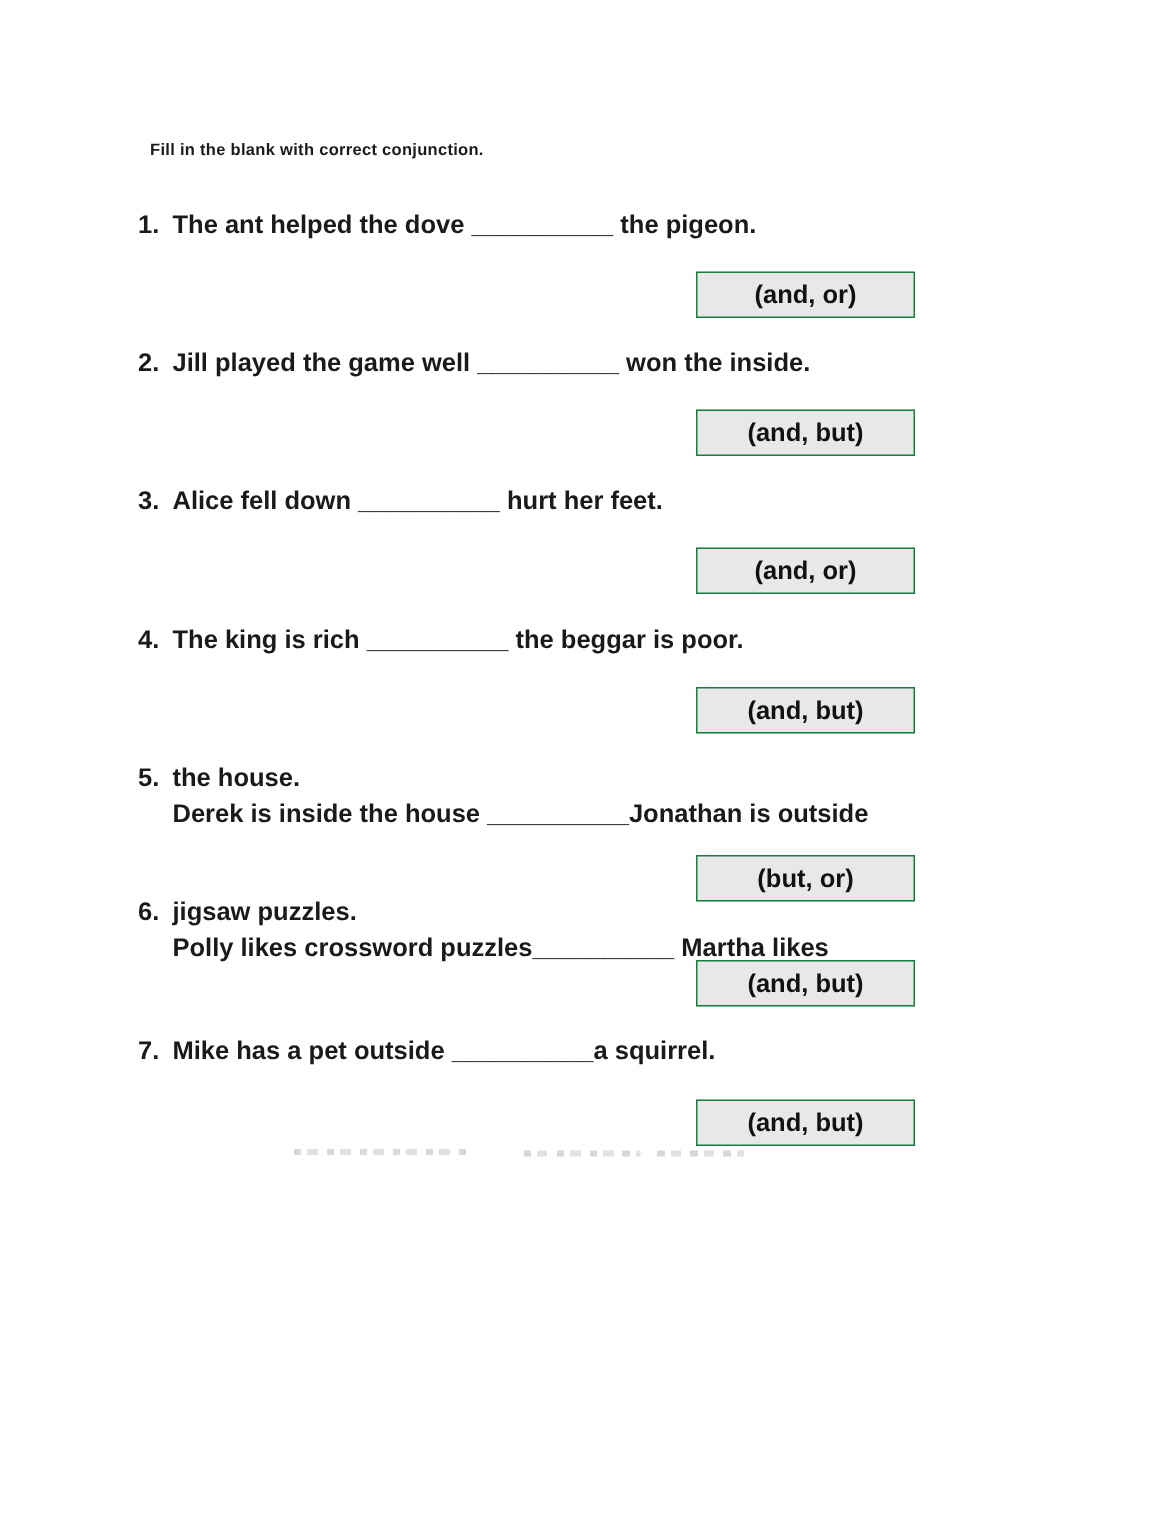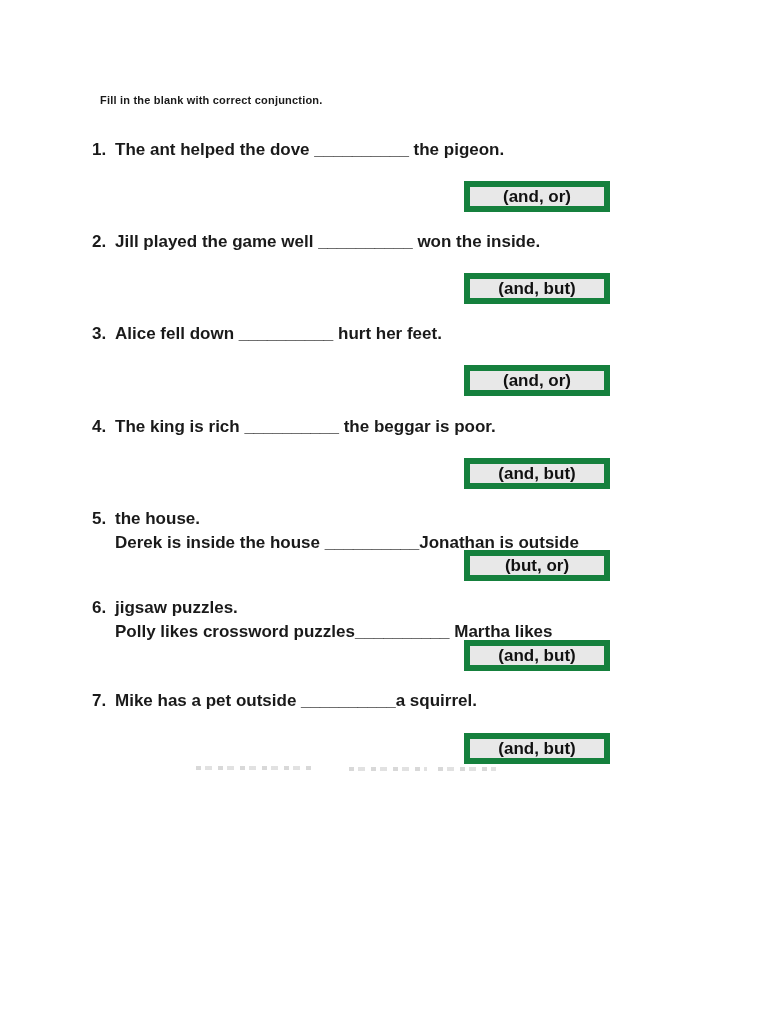--- a/index.html
+++ b/index.html
@@ -50,33 +50,33 @@
   .q5 { top: 507px; }
   .q6 { top: 596px; }
   .q7 { top: 689px; }
   .option-box {
     position: absolute;
     left: 464px;
     width: 146px;
     height: 31px;
     box-sizing: border-box;
     background: #e8e8e8;
-    border: 6px solid #15803d;
+    border: 1px solid #15803d;
     display: flex;
     align-items: center;
     justify-content: center;
     font-size: 17px;
     font-weight: bold;
     color: #111111;
   }
   .b1 { top: 181px; }
   .b2 { top: 273px; }
   .b3 { top: 365px; }
   .b4 { top: 458px; }
-  .b5 { top: 550px; }
+  .b5 { top: 570px; }
   .b6 { top: 640px; }
   .b7 { top: 733px; }
   
   .clip-frag {
     position: absolute;
     height: 4px;
     opacity: 0.45;
     background: repeating-linear-gradient(90deg,
       #a9a9a9 0px, #a9a9a9 5px,
       transparent 5px, transparent 9px,

